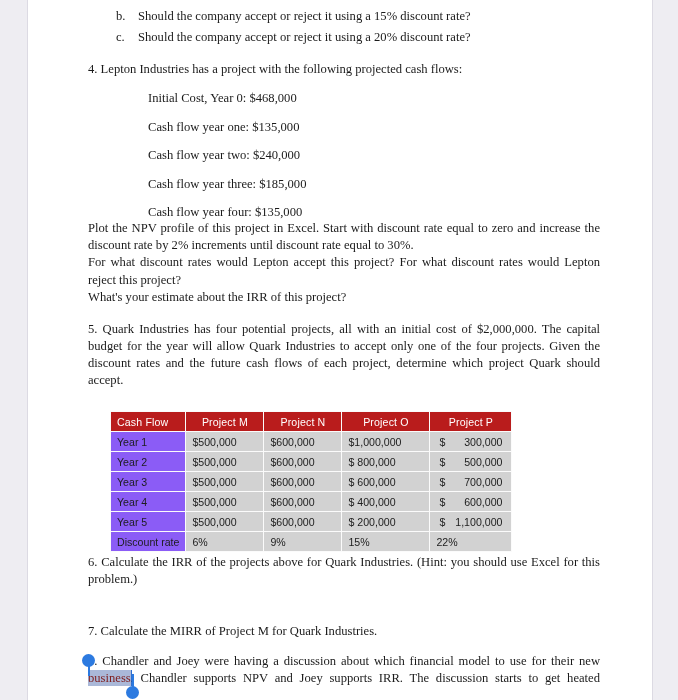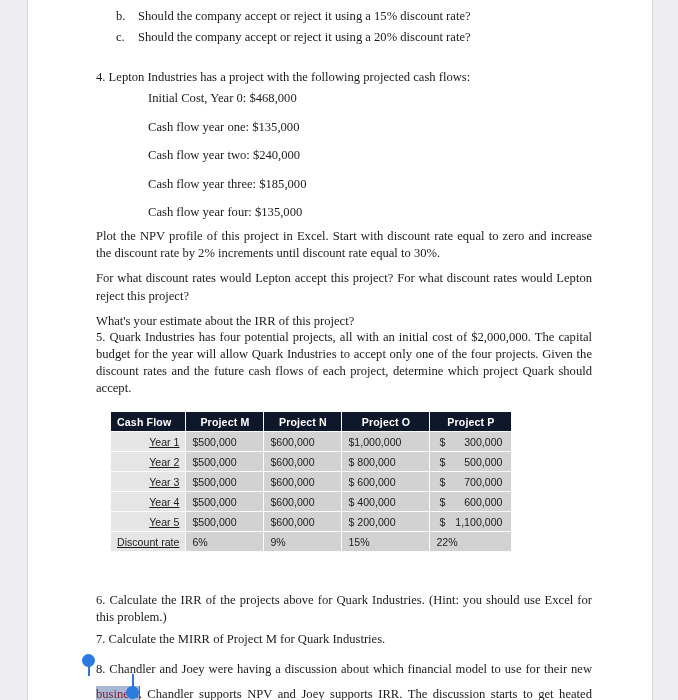--- a/index.html
+++ b/index.html
@@ -37,21 +37,21 @@
     width: 26px; height: 700px;
     background: #eeedf2;
     border-left: 1px solid #dcdae3;
   }
   .content {
     position: absolute;
     left: 60px; top: 0;
     width: 512px;
   }
   p, div.line {
-    margin: 8px;
+    margin: 0;
     color: #1b1b1b;
     font-size: 12.6px;
     line-height: 17px;
   }
   .just { text-align: justify; }
   .just-all { text-align: justify; text-align-last: justify; }
 
   
   .alpha-list {
     position: absolute; left: 0; top: 6px; width: 512px;
@@ -98,53 +98,52 @@
   }
   table.cft th, table.cft td {
     border: 1px solid #fbfbfb;
     height: 20px;
     font-size: 10.6px;
     padding: 0 6px;
     white-space: nowrap;
     color: #1d1d1d;
   }
   table.cft thead th {
-    background: #0f172a;
+    background: #b91c1c;
     color: #ffffff;
-    font-weight: bold;
+    font-weight: normal;
     text-align: center;
     letter-spacing: 0.15px;
   }
   table.cft thead th.hdr-first { text-align: left; }
   table.cft td.rowlabel {
-    background: #e5e5e5;
-    text-align: right;
+    background: #8b5cf6;
+    text-align: left;
     font-weight: normal;
-    text-decoration: underline;
   }
   table.cft td.val-c { text-align: left; background: #d2d2d2; }
   table.cft td.val-acct {
     background: #d2d2d2;
     padding: 0;
   }
   .acct {
     display: flex;
     justify-content: space-between;
     align-items: center;
     padding: 0 9px;
   }
   .acct .cur { }
   .acct .num { }
   col.c-label { width: 73px; }
   col.c-m { width: 78px; }
   col.c-n { width: 78px; }
   col.c-o { width: 88px; }
   col.c-p { width: 82px; }
 
-  .q6 { position: absolute; left: 0; top: 584px; width: 512px; }
+  .q6 { position: absolute; left: 0; top: 554px; width: 512px; }
   .q6 p { text-align: justify; }
   .q7 { position: absolute; left: 0; top: 623px; width: 512px; }
   .q8 { position: absolute; left: 0; top: 653px; width: 512px; }
 
   
   .sel-hl {
     background: #aab8d8;
     color: #7f1d1d;
     padding: 1px 0 1px 0;
     box-shadow: 1px 0 0 0 #2f6fd0;

